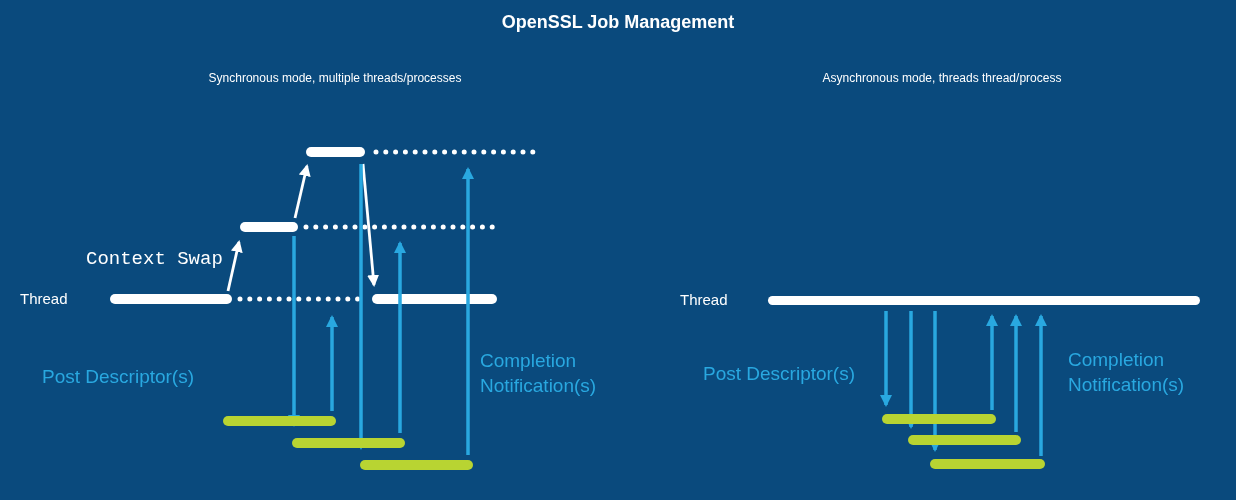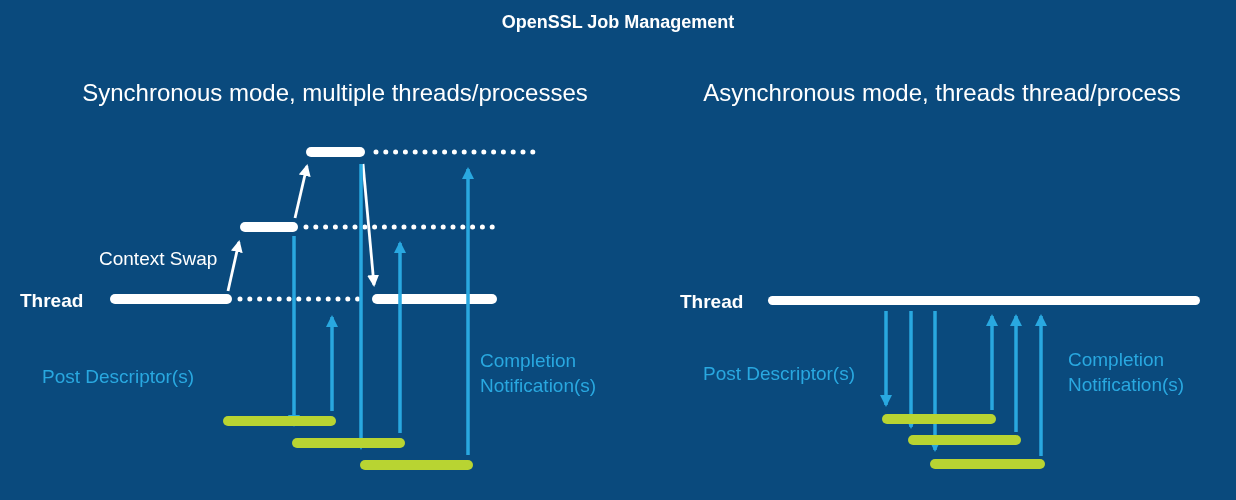--- a/index.html
+++ b/index.html
@@ -18,34 +18,35 @@
   }
   .stage svg{position:absolute;inset:0;}
   .label{position:absolute;white-space:nowrap;}
   .title{
     left:0;top:12px;width:100%;
     text-align:center;
     color:var(--thread);
     font-size:18px;font-weight:bold;
   }
   .subtitle{
-    top:79px;transform:translateX(-50%);
+    top:71px;transform:translateX(-50%);
     color:var(--thread);
-    font-size:24px;
+    font-size:12px;
   }
   .subtitle.sync{left:335px;}
   .subtitle.async{left:942px;}
   .thread-label{
     color:var(--thread);
-    font-size:19px;font-weight:bold;text-align:center;
+    font-size:15px;font-weight:normal;text-align:center;
   }
   .context-swap{
-    left:99px;top:248px;
+    left:86px;top:248px;
     color:var(--thread);
     font-size:19px;
+    font-family:Liberation Mono, monospace;
   }
   .cyan-label{
     color:var(--accent);
     font-size:19px;
     line-height:25px;
   }
   .white-bar{fill:var(--thread);}
   .job-bar{fill:var(--job);}
   .dot-line{
     stroke:var(--thread);

